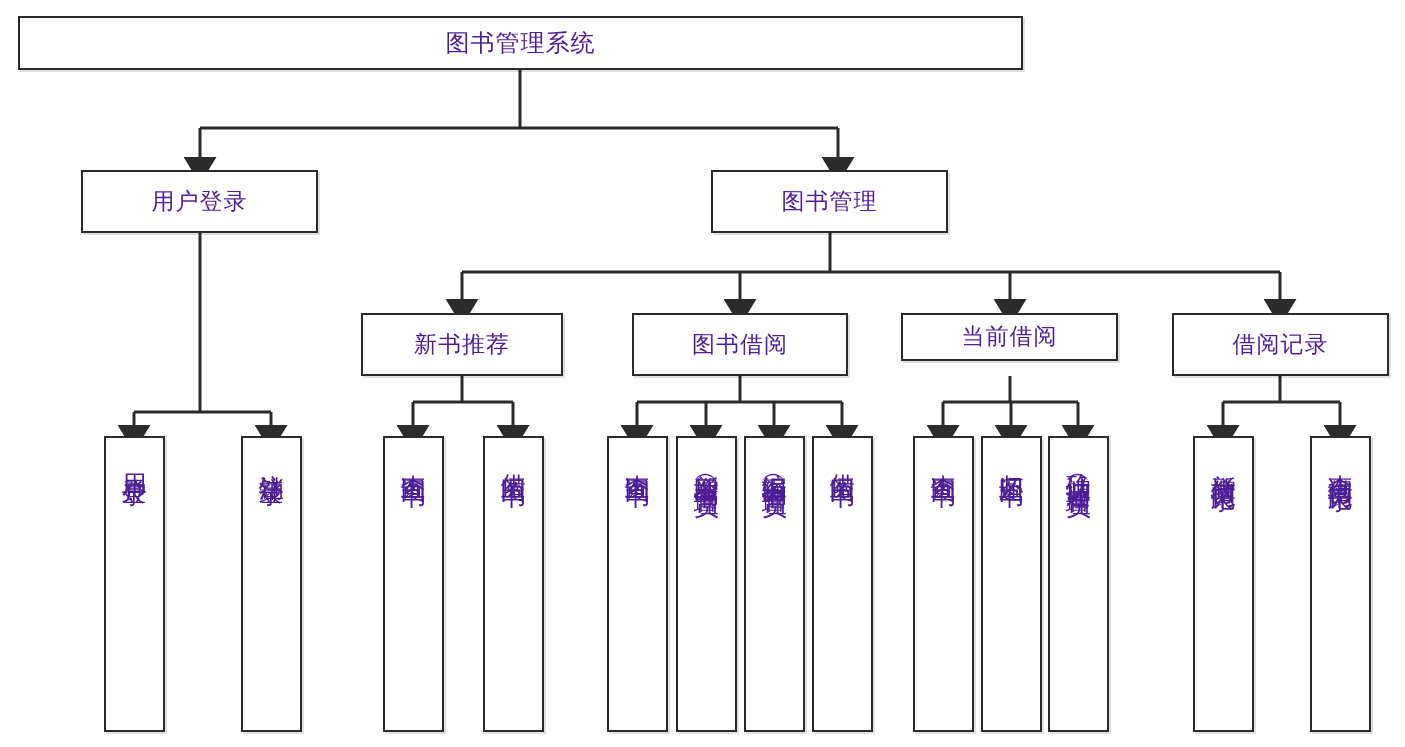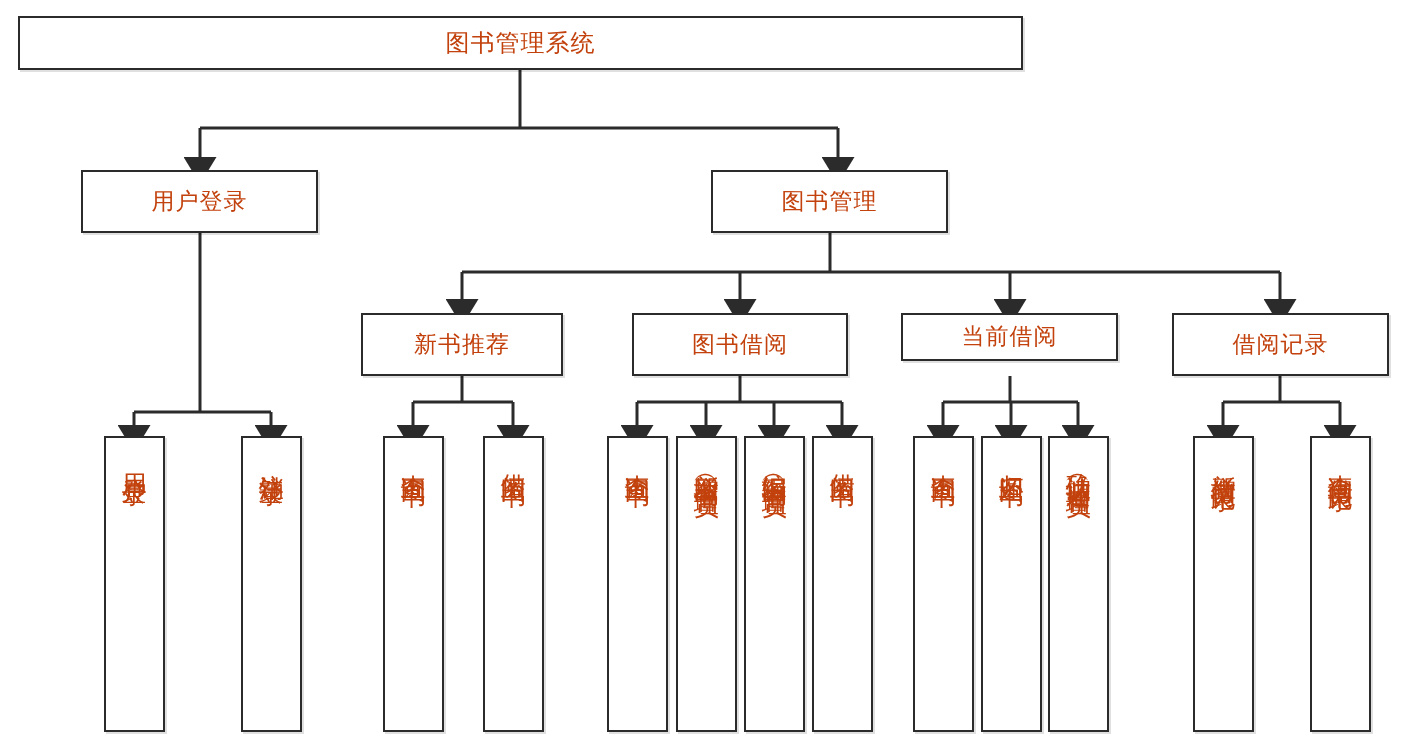--- a/index.html
+++ b/index.html
@@ -28,21 +28,21 @@
     position: absolute;
     box-sizing: border-box;
     border: 2.5px solid #2b2b2b;
     background: #ffffff;
     display: flex;
     align-items: center;
     justify-content: center;
     box-shadow: 2px 2px 0 rgba(0,0,0,0.12);
   }
   .node .label {
-    color: #c2410c;
+    color: #4c1d95;
     text-align: center;
     line-height: 1.18;
     letter-spacing: 1px;
   }
   .node.horiz .label {
     font-size: 23px;
   }
   .node.root .label {
     font-size: 24px;
   }

